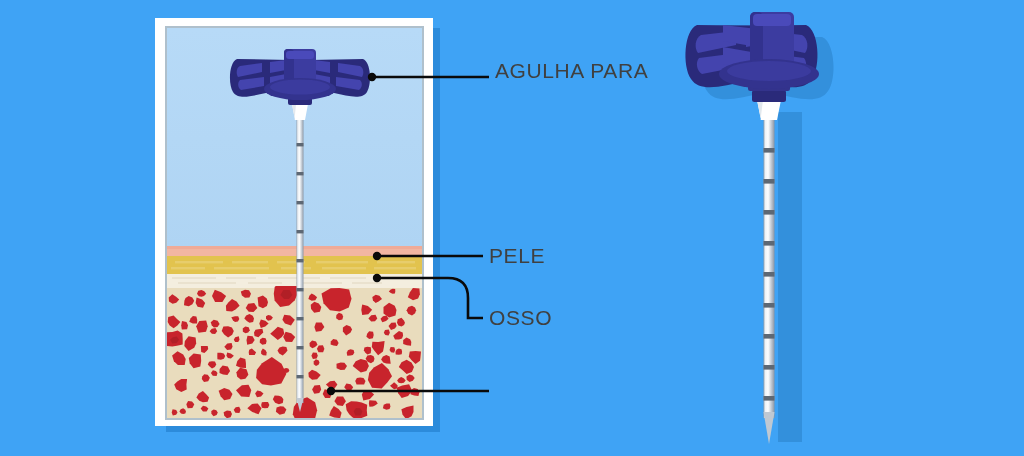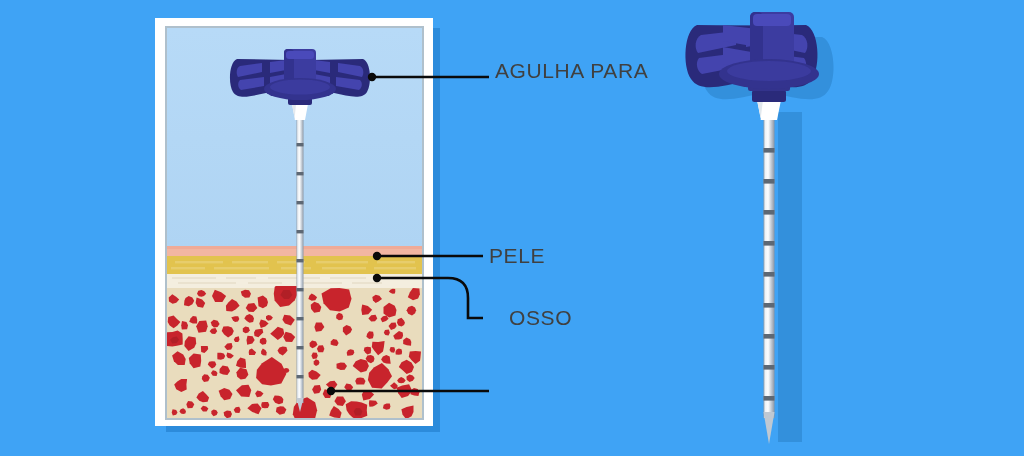--- a/index.html
+++ b/index.html
@@ -18,21 +18,21 @@
     font-weight:400;
     font-size:21px;
     letter-spacing:0.6px;
     color:#404040;
     white-space:pre;
     line-height:1.22;
     text-transform:uppercase;
   }
   #label-agulha { left:495px; top:58px; }
   #label-pele   { left:489px; top:243px; }
-  #label-osso   { left:509px; top:305px; }
+  #label-osso   { left:489px; top:305px; }
   #label-medula { left:495px; top:378px; }
 </style>
 </head>
 <body>
 
 <div id="stage">
 
   <svg class="layer" viewBox="0 0 1024 456" xmlns="http://www.w3.org/2000/svg">
     <defs>
       <clipPath id="panelClip">

